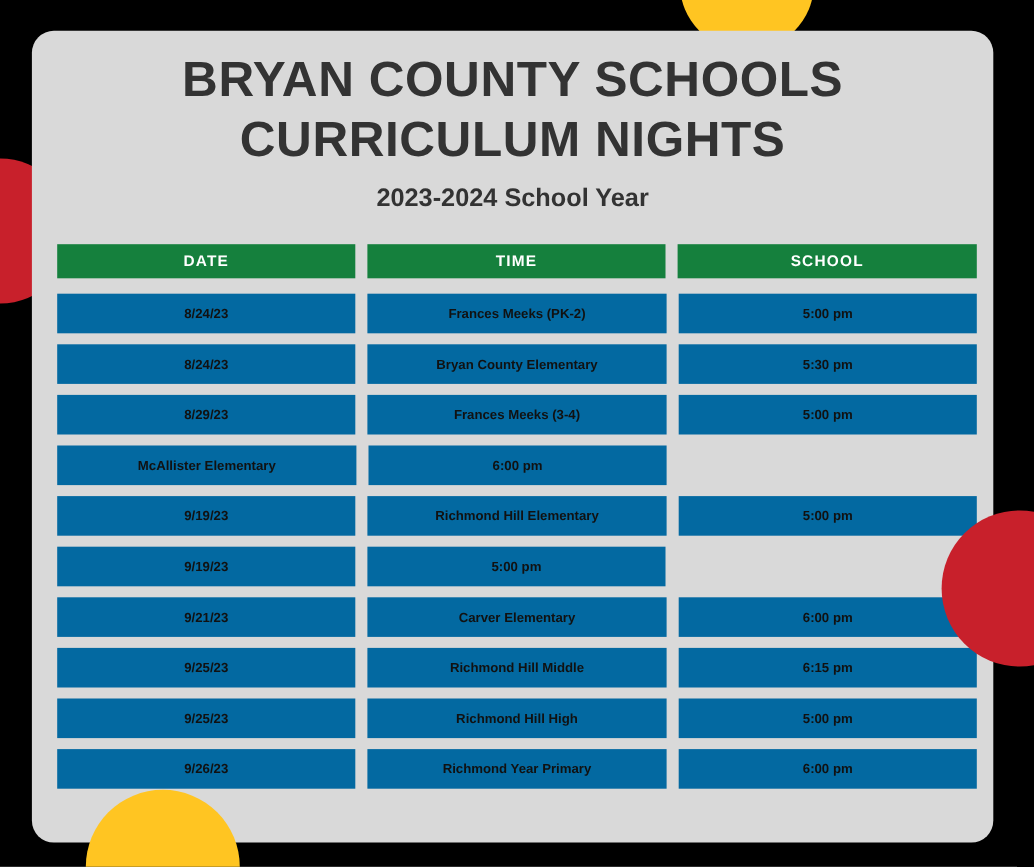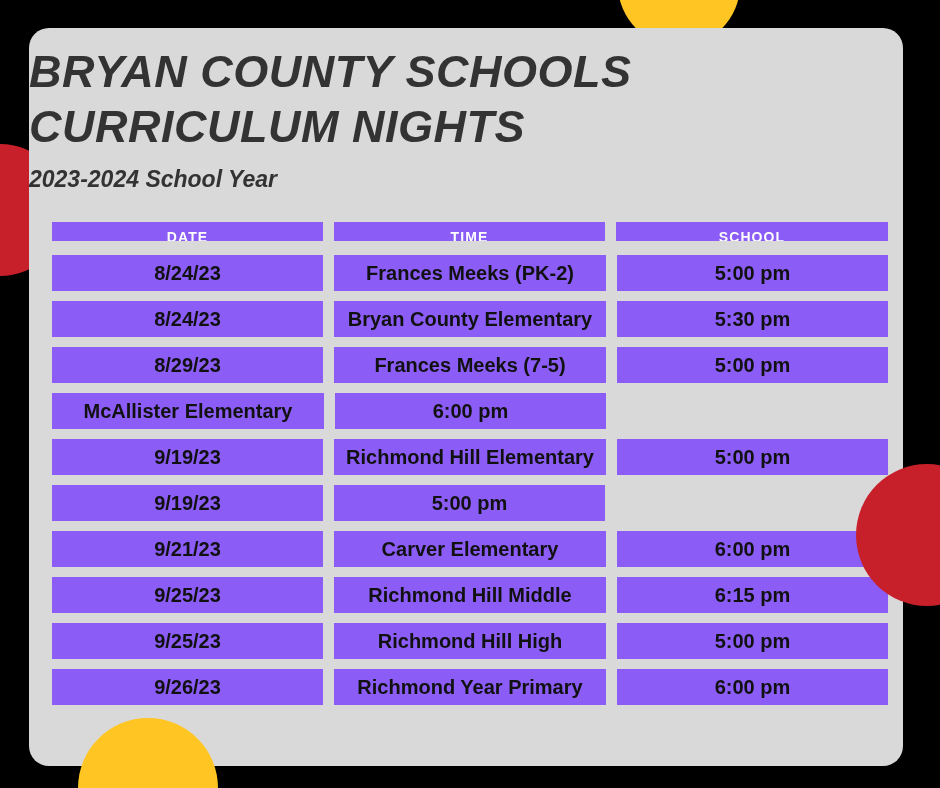--- a/index.html
+++ b/index.html
@@ -77,23 +77,22 @@
     z-index: 2;
   }
 
   
   #header {
     position: absolute;
     left: 0;
     top: 0;
     width: 874px;
     padding-top: 16px;
-    text-align: left;
+    text-align: center;
     z-index: 5;
-    font-style: italic;
   }
   .title-line {
     display: block;
     font-size: 45px;
     line-height: 55px;
     font-weight: bold;
     letter-spacing: 0.5px;
     color: #333333;
     text-transform: uppercase;
     white-space: nowrap;
@@ -118,35 +117,35 @@
   }
   .t-row {
     display: flex;
     gap: 11px;
     margin-bottom: 10px;
   }
   .t-cell {
     height: 36px;
     line-height: 36px;
     text-align: center;
-    font-size: 20px;
+    font-size: 12px;
     font-weight: bold;
     color: #111111;
-    background: #8b5cf6;
+    background: #0369a1;
     overflow: hidden;
     white-space: nowrap;
   }
   .col-date   { width: 271px; flex: 0 0 271px; }
   .col-school { width: 272px; flex: 0 0 272px; }
   .col-time   { width: 271px; flex: 0 0 271px; }
 
   #table-head .t-cell {
-    background: #8b5cf6;
+    background: #15803d;
     color: #FFFFFF;
-    height: 19px;
+    height: 31px;
     line-height: 31px;
     font-size: 14px;
     letter-spacing: 1.1px;
     font-weight: bold;
   }
   #table-head { margin-bottom: 14px; }
 </style>
 </head>
 <body>
 
@@ -177,21 +176,21 @@
             <div class="t-cell col-school">Frances Meeks (PK-2)</div>
             <div class="t-cell col-time">5:00 pm</div>
           </div>
           <div class="t-row">
             <div class="t-cell col-date">8/24/23</div>
             <div class="t-cell col-school">Bryan County Elementary</div>
             <div class="t-cell col-time">5:30 pm</div>
           </div>
           <div class="t-row">
             <div class="t-cell col-date">8/29/23</div>
-            <div class="t-cell col-school">Frances Meeks (7-5)</div>
+            <div class="t-cell col-school">Frances Meeks (3-4)</div>
             <div class="t-cell col-time">5:00 pm</div>
           </div>
           <div class="t-row">
             <div class="t-cell col-school">McAllister Elementary</div>
             <div class="t-cell col-time">6:00 pm</div>
           </div>
           <div class="t-row">
             <div class="t-cell col-date">9/19/23</div>
             <div class="t-cell col-school">Richmond Hill Elementary</div>
             <div class="t-cell col-time">5:00 pm</div>

